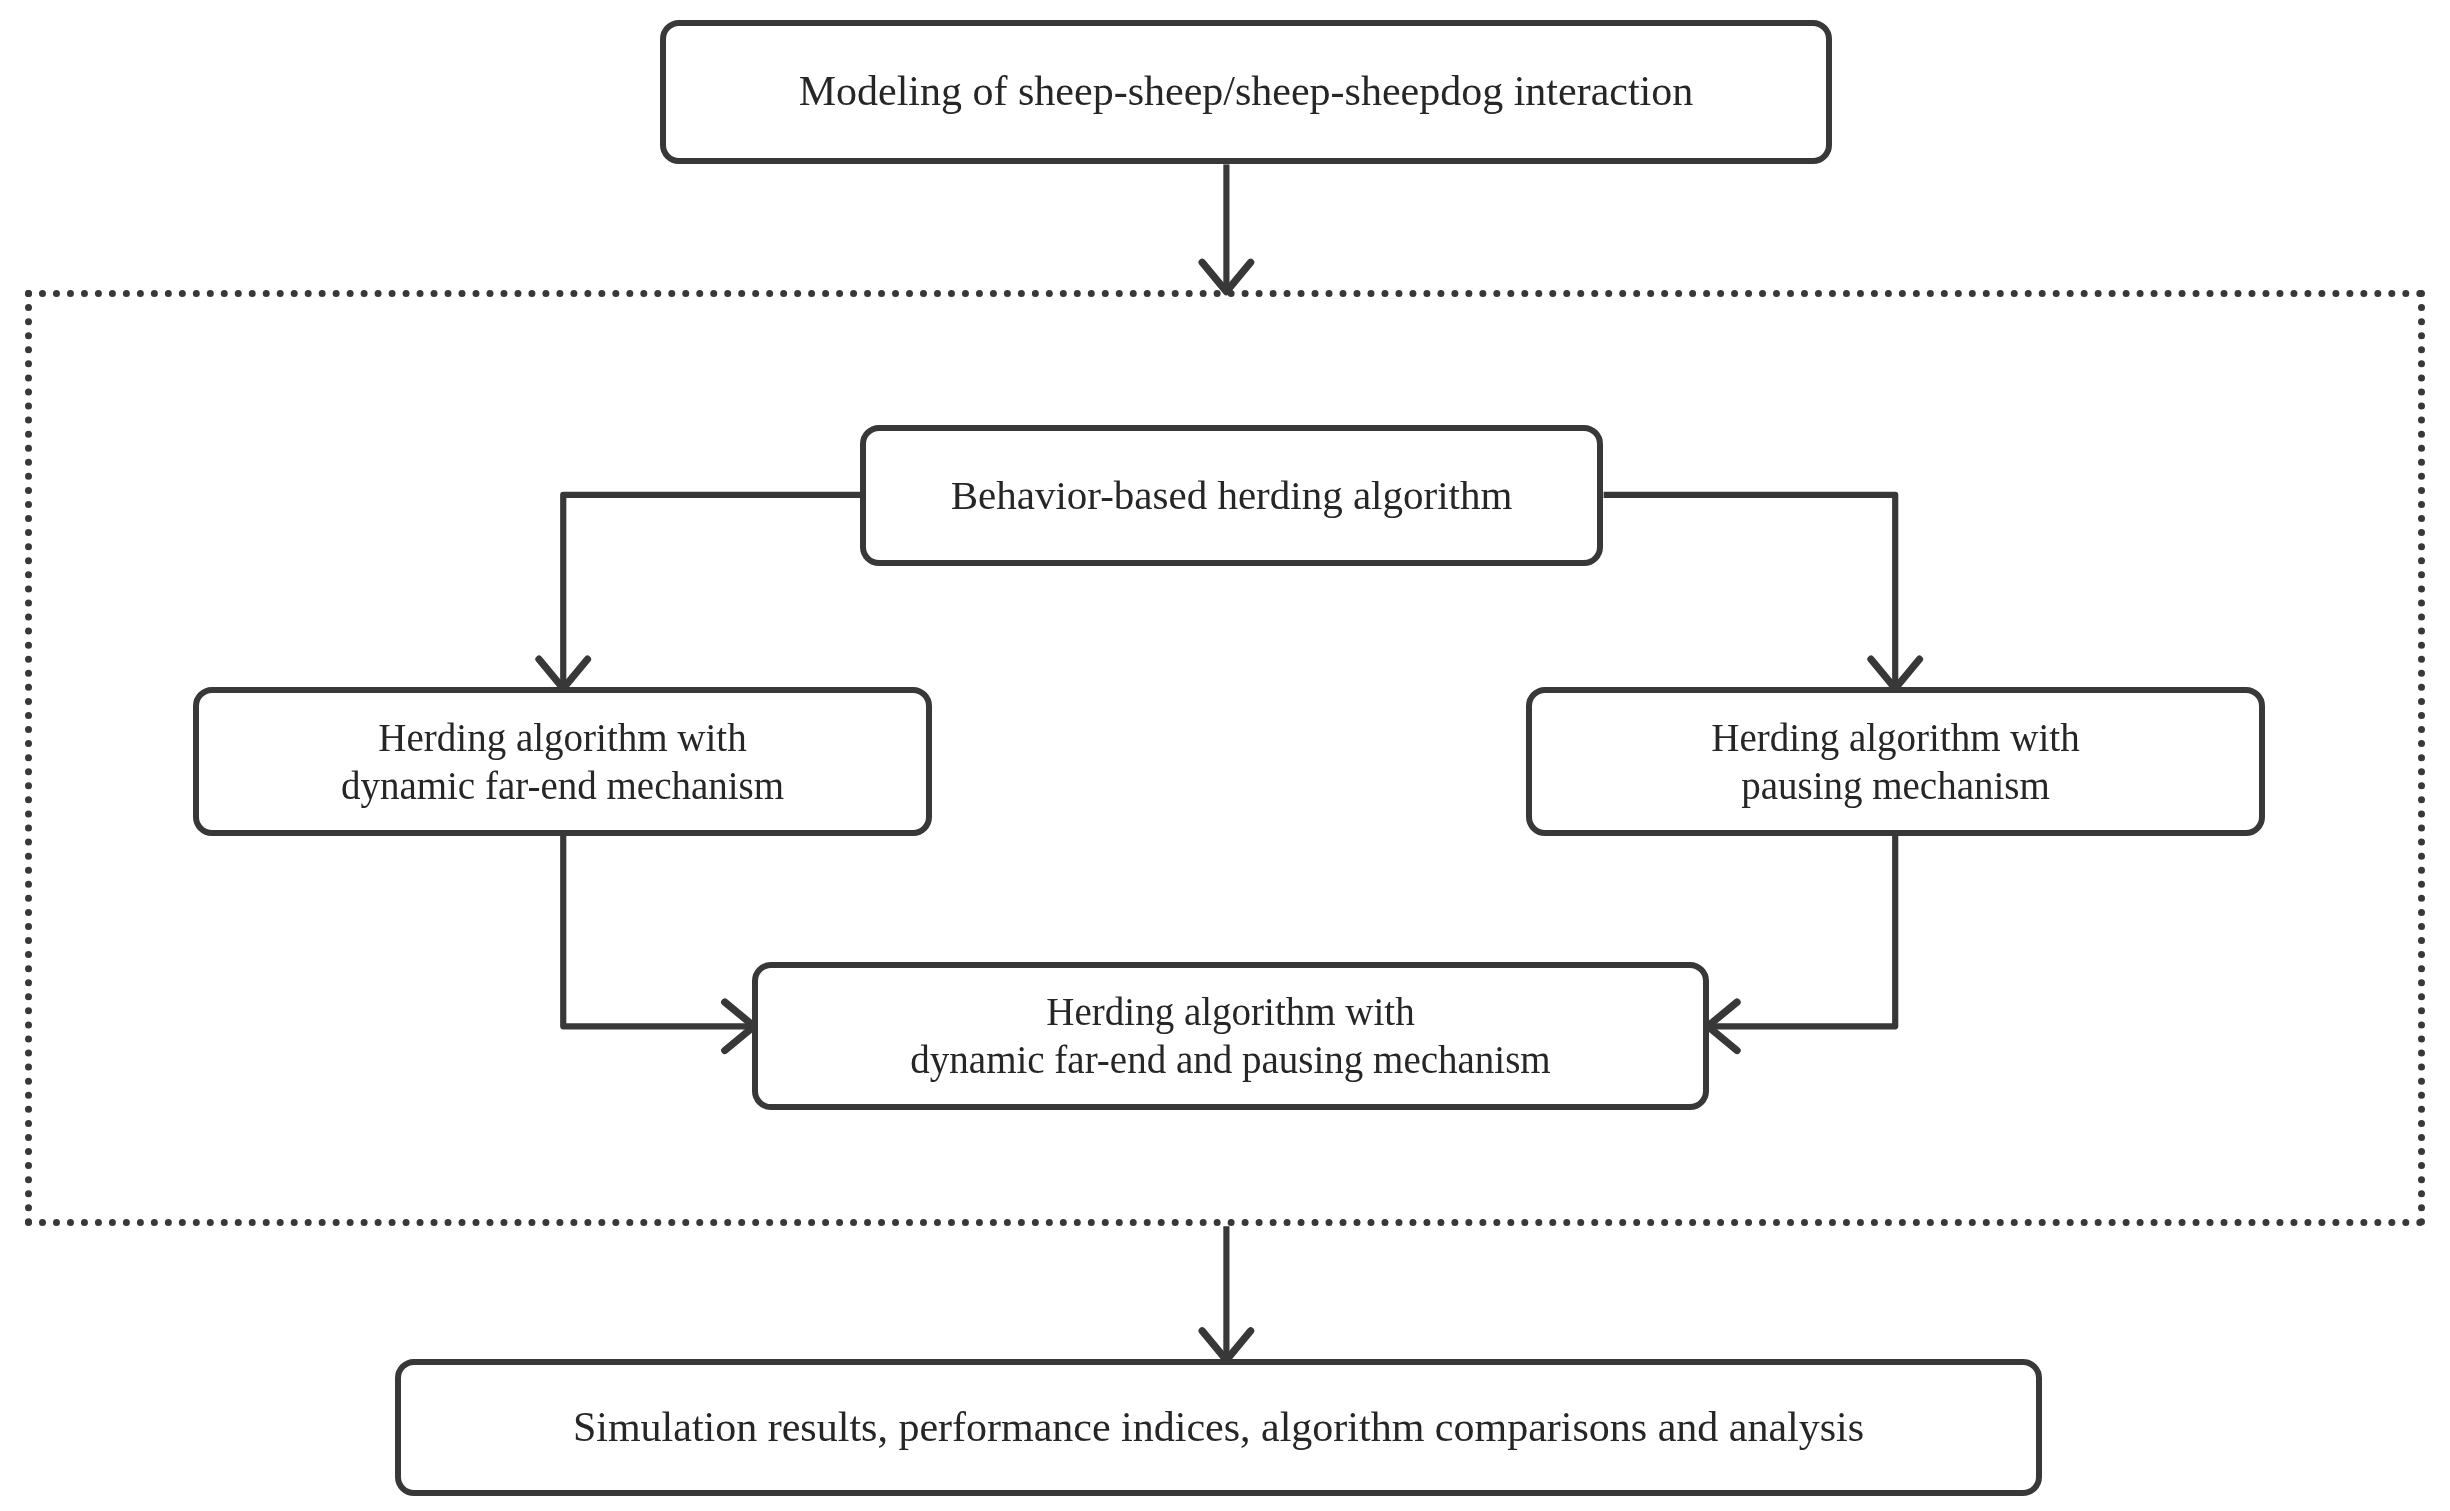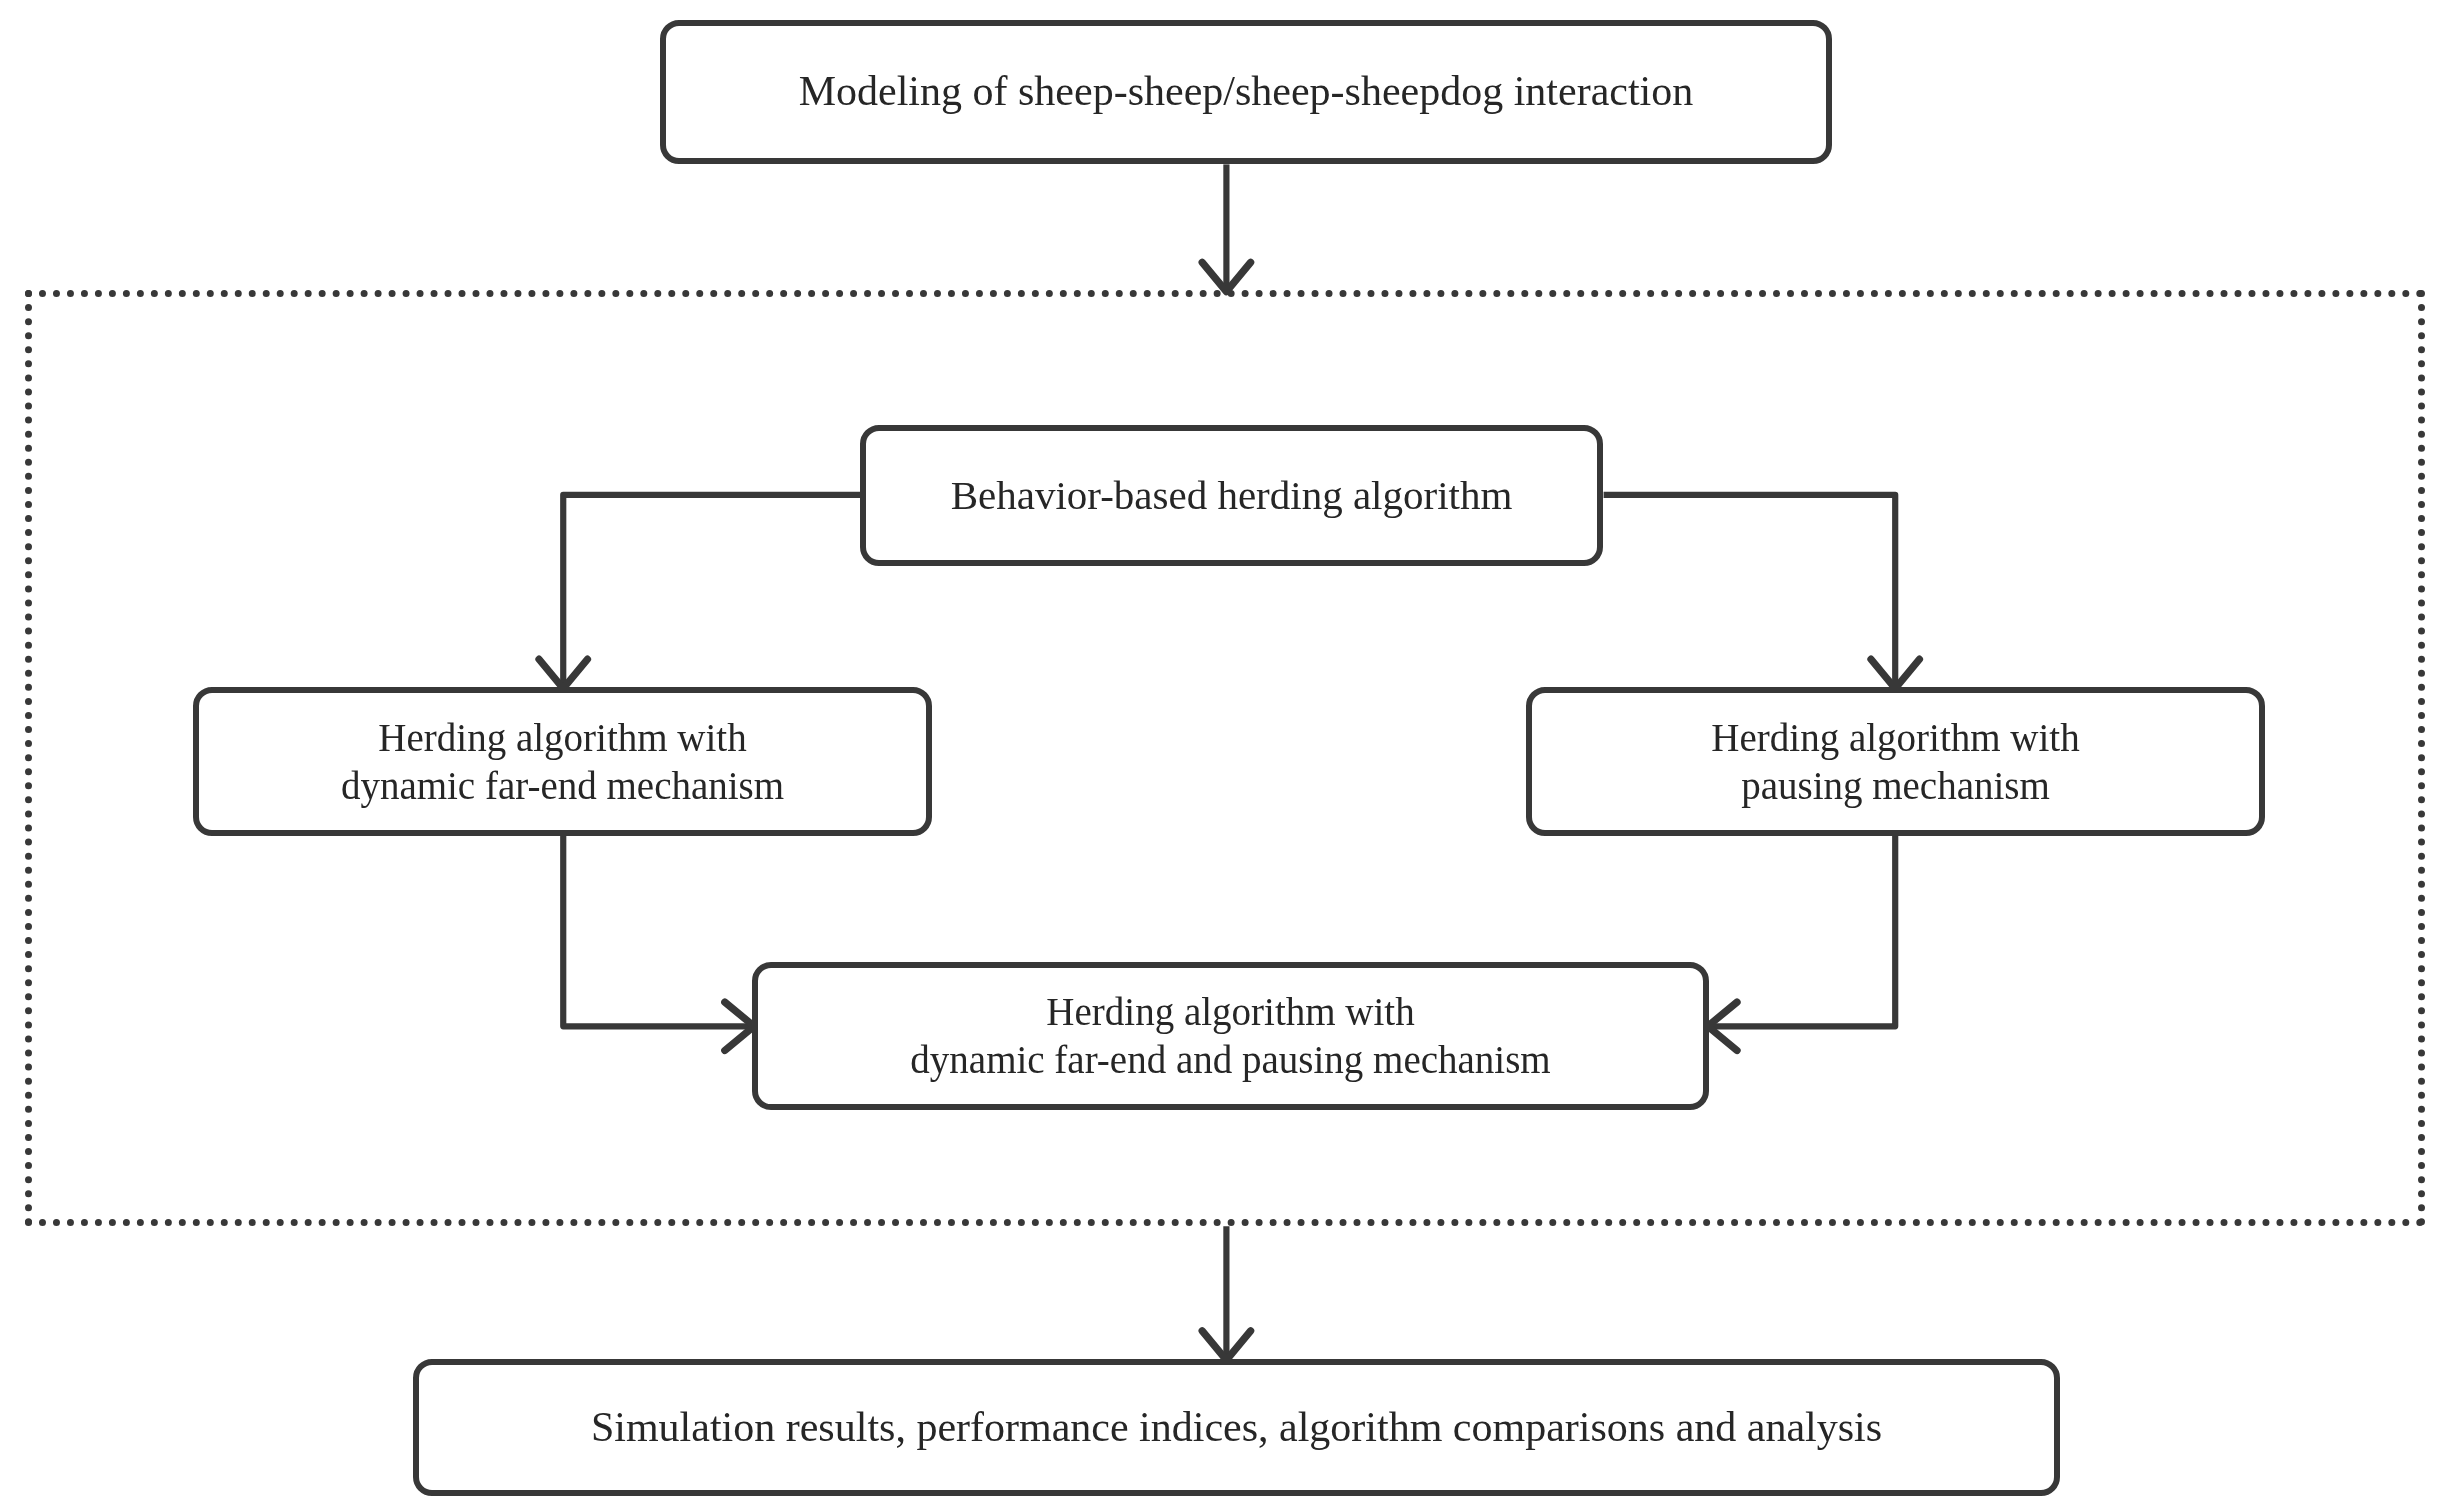--- a/index.html
+++ b/index.html
@@ -34,21 +34,21 @@
   .node .label {
     white-space: pre-line;
     padding: 0 13.5px;
   }
 
   #node-top        { left: 660px; top: 20px;   width: 1172px; height: 144px;  font-size: 42px; }
   #node-behavior   { left: 860px; top: 425px;  width: 743px; height: 141px;  font-size: 41px; }
   #node-farend     { left: 193px;  top: 687px; width: 739px; height: 149px;  font-size: 39px; }
   #node-pausing    { left: 1526px; top: 687px; width: 739px; height: 149px;  font-size: 39px; }
   #node-combined   { left: 752px; top: 962px; width: 957px; height: 148px;  font-size: 39px; }
-  #node-results    { left: 413px;  top: 1359px; width: 1647px; height: 137px;  font-size: 42px; }
+  #node-results    { left: 395px;  top: 1359px; width: 1647px; height: 137px;  font-size: 42px; }
 
   
   #group-four {
     position: absolute;
     left: 25px;
     top: 290px;
     width: 2400px;
     height: 936px;
     box-sizing: border-box;
     border: 7.3px dotted #383838;

